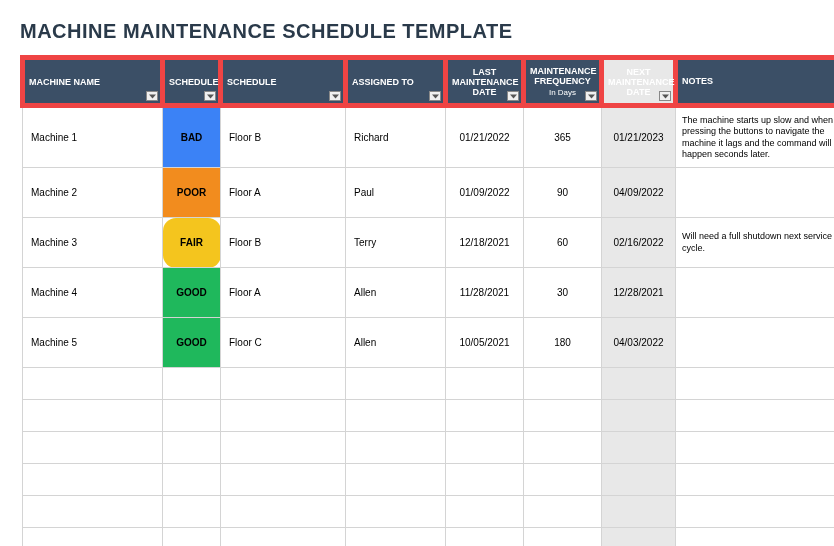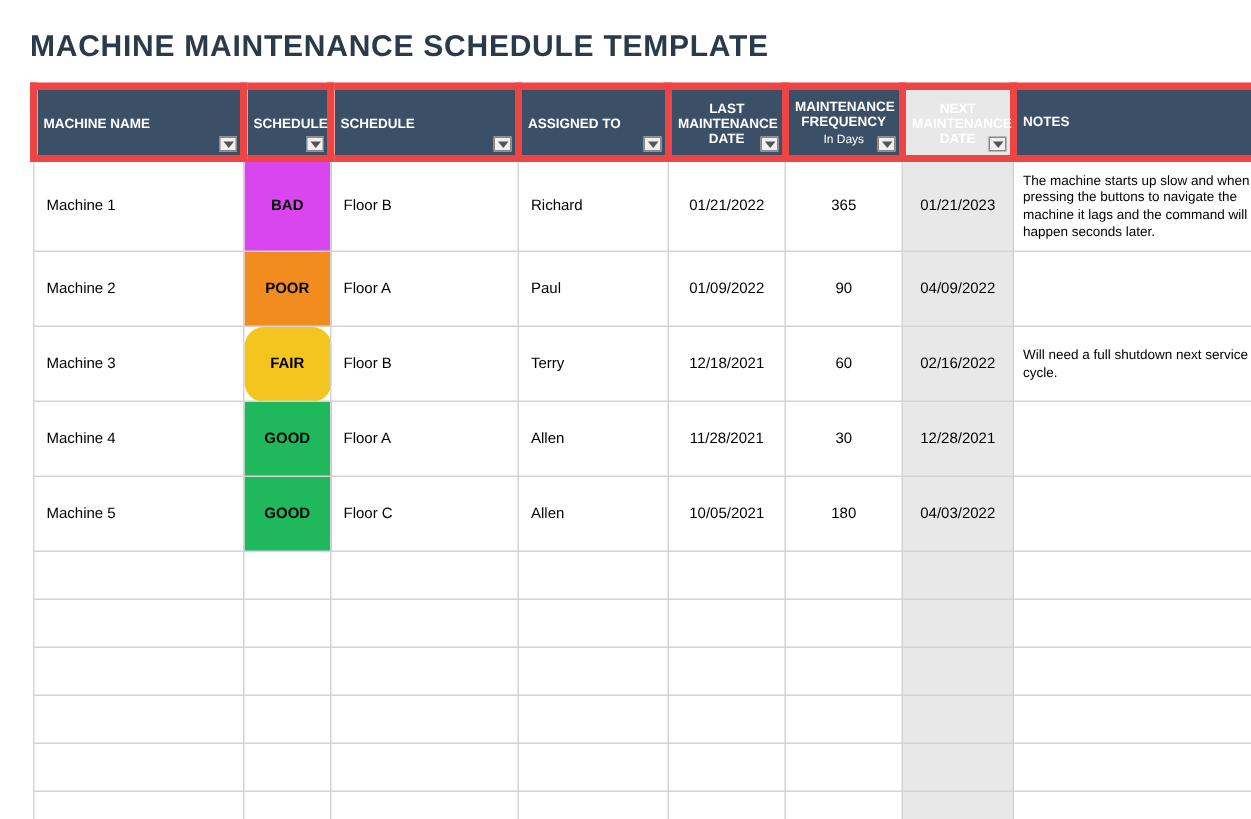--- a/index.html
+++ b/index.html
@@ -15,21 +15,21 @@
 tbody tr.data-row td { height: 50px; }
 tbody tr:first-child td { height: 62px; }
 .col-name { width: 140px; text-align: left; padding-left: 8px; }
 .col-cond { width: 58px; text-align: center; font-weight: bold; }
 .col-loc { width: 125px; text-align: left; padding-left: 8px; }
 .col-assign { width: 100px; text-align: left; padding-left: 8px; }
 .col-lastd { width: 78px; text-align: center; }
 .col-freq { width: 78px; text-align: center; }
 .col-nextd { width: 74px; text-align: center; background: #e8e8e8; margin-left: 36px; }
 .col-notes { width: 180px; text-align: left; font-size: 9px; line-height: 1.25; padding: 4px 6px; }
-.cond-bad { background: #d946ef; color: #000; }
+.cond-bad { background: #3b82f6; color: #000; }
 .cond-poor { background: #f28c1e; color: #000; }
 .cond-fair { background: #f4c51e; color: #000; border-radius: 13px; }
 .cond-good { background: #1fb85c; color: #000; }
 tbody tr.empty-row td { height: 32px; }
 </style>
 </head>
 <body>
 
 <div class="title">MACHINE MAINTENANCE SCHEDULE TEMPLATE</div>
 

